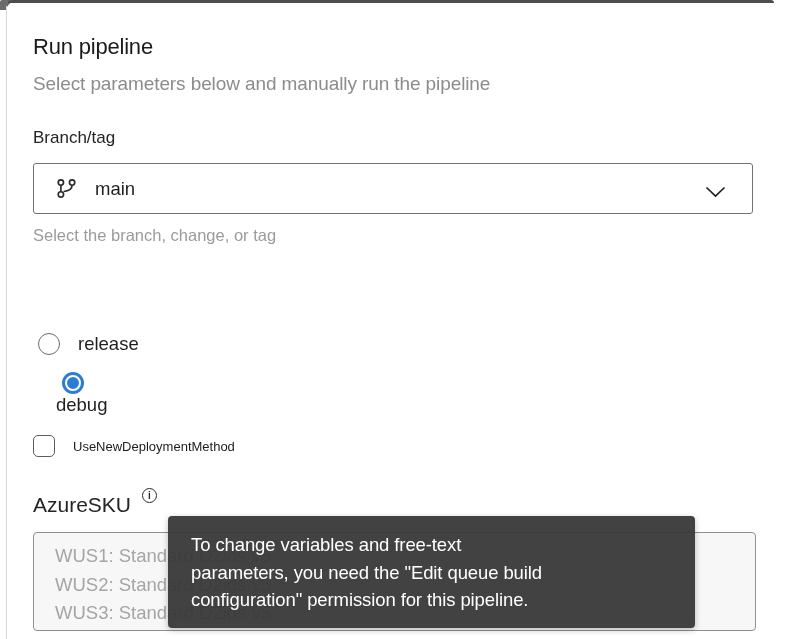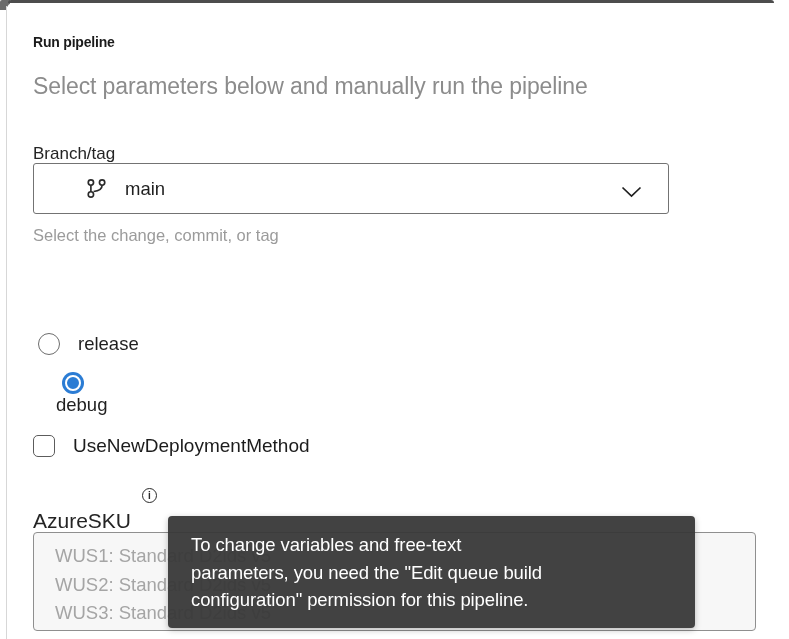--- a/index.html
+++ b/index.html
@@ -8,48 +8,48 @@
 
   
   .panel-top-edge{position:absolute;left:8px;right:15px;top:0;height:3px;background:#4d4d4d;
     border-radius:0 0 0 0;border-top-left-radius:3px;border-top-right-radius:3px;}
   .panel-corner-l{position:absolute;left:0;top:0;width:10px;height:10px;background:#6b6b6b;
     border-top-left-radius:2px;}
   .panel-corner-l::after{content:'';position:absolute;left:6px;top:2px;width:10px;height:12px;
     background:#fff;border-top-left-radius:9px;}
   .panel-left-edge{position:absolute;left:6px;top:6px;bottom:0;width:1px;background:#d7d7d7;}
 
-  .title{position:absolute;left:33px;top:34px;font-size:14px;font-weight:bold;color:#1b1b1b;letter-spacing:-0.2px;text-align:center;}
-  .subtitle{position:absolute;left:33px;top:73px;font-size:23px;color:#8c8c8c;letter-spacing:-0.1px;}
+  .title{position:absolute;left:33px;top:34px;font-size:22px;font-weight:normal;color:#1b1b1b;letter-spacing:-0.2px;text-align:center;}
+  .subtitle{position:absolute;left:33px;top:73px;font-size:19px;color:#8c8c8c;letter-spacing:-0.1px;}
 
-  .field-label{position:absolute;font-size:17px;color:#242424;margin-top:16px;}
+  .field-label{position:absolute;font-size:17px;color:#242424;}
   .lbl-branch{left:33px;top:128px;}
 
-  .combo{position:absolute;left:33px;top:163px;width:636px;height:51px;border:1.2px solid #737373;
-    border-radius:3px;background:#fff;box-sizing:border-box;display:flex;align-items:center;cursor:pointer;padding-left:30px;}
+  .combo{position:absolute;left:33px;top:163px;width:720px;height:51px;border:1.2px solid #737373;
+    border-radius:3px;background:#fff;box-sizing:border-box;display:flex;align-items:center;cursor:pointer;}
   .combo .bicon{margin-left:21px;display:flex;align-items:center;}
   .combo .val{margin-left:17px;font-size:18.5px;color:#1f1f1f;}
   .combo .chev{position:absolute;right:26px;top:20px;}
 
   .helper{position:absolute;left:33px;top:226px;font-size:16.5px;color:#9b9b9b;}
 
   .lbl-config{left:40px;top:291px;font-size:17.5px;}
 
   .radio-row{position:absolute;left:38px;display:flex;align-items:center;cursor:pointer;}
   .radio-release{top:333px;text-align:center;}
   .radio-debug{top:372px;flex-direction:column;}
   .radio{width:22px;height:22px;border-radius:50%;box-sizing:border-box;border:1.5px solid #6d6d6d;background:#fff;flex:0 0 auto;}
   .radio.sel{border:none;background:var(--accent);position:relative;}
   .radio.sel::after{content:'';position:absolute;inset:3px;border-radius:50%;background:var(--accent);
     border:2.6px solid #fff;box-sizing:border-box;}
   .radio-row .rlabel{margin-left:18px;font-size:18.5px;color:#1f1f1f;}
 
   .check-row{position:absolute;left:33px;top:435px;display:flex;align-items:center;cursor:pointer;}
   .checkbox{width:22px;height:22px;border-radius:5px;box-sizing:border-box;border:1.6px solid #5c5c5c;background:#fff;flex:0 0 auto;}
-  .check-row .clabel{margin-left:18px;font-size:19px;color:#1c1c1c;}
+  .check-row .clabel{margin-left:18px;font-size:13px;color:#1c1c1c;}
 
   .lbl-sku{left:33px;top:493px;font-size:21px;}
   .info-icon{position:absolute;left:142px;top:488px;width:15px;height:15px;border:1.2px solid #2a2a2a;
     border-radius:50%;box-sizing:border-box;display:flex;align-items:center;justify-content:center;
     font-size:10px;color:#2a2a2a;font-weight:bold;cursor:pointer;}
 
   .listbox{position:absolute;left:33px;top:532px;width:723px;height:99px;background:#f7f7f7;
     border:1.1px solid #8f8f8f;border-radius:4px;box-sizing:border-box;overflow:hidden;padding:9px 0 0 21px;}
   .listbox .item{font-size:18.5px;color:#a5a5a5;line-height:28.5px;white-space:nowrap;cursor:default;}
 
@@ -80,21 +80,21 @@
         <path d="M11.9 5.8 C11.9 8.7 9.3 9.8 6 10.1" stroke="#2a2a2a" stroke-width="1.15"></path>
       </svg>
     </span>
     <span class="val">main</span>
     <span class="chev">
       <svg width="21" height="12" viewBox="0 0 21 12" fill="none">
         <path d="M1.5 1.5 L10.5 10 L19.5 1.5" stroke="#1f1f1f" stroke-width="1.7"></path>
       </svg>
     </span>
   </div>
-  <div class="helper">Select the change, commit, or tag</div>
+  <div class="helper">Select the branch, change, or tag</div>
 
   <div class="radio-row radio-release">
     <span class="radio"></span>
     <span class="rlabel">release</span>
   </div>
   <div class="radio-row radio-debug">
     <span class="radio sel"></span>
     <span class="rlabel">debug</span>
   </div>
 

